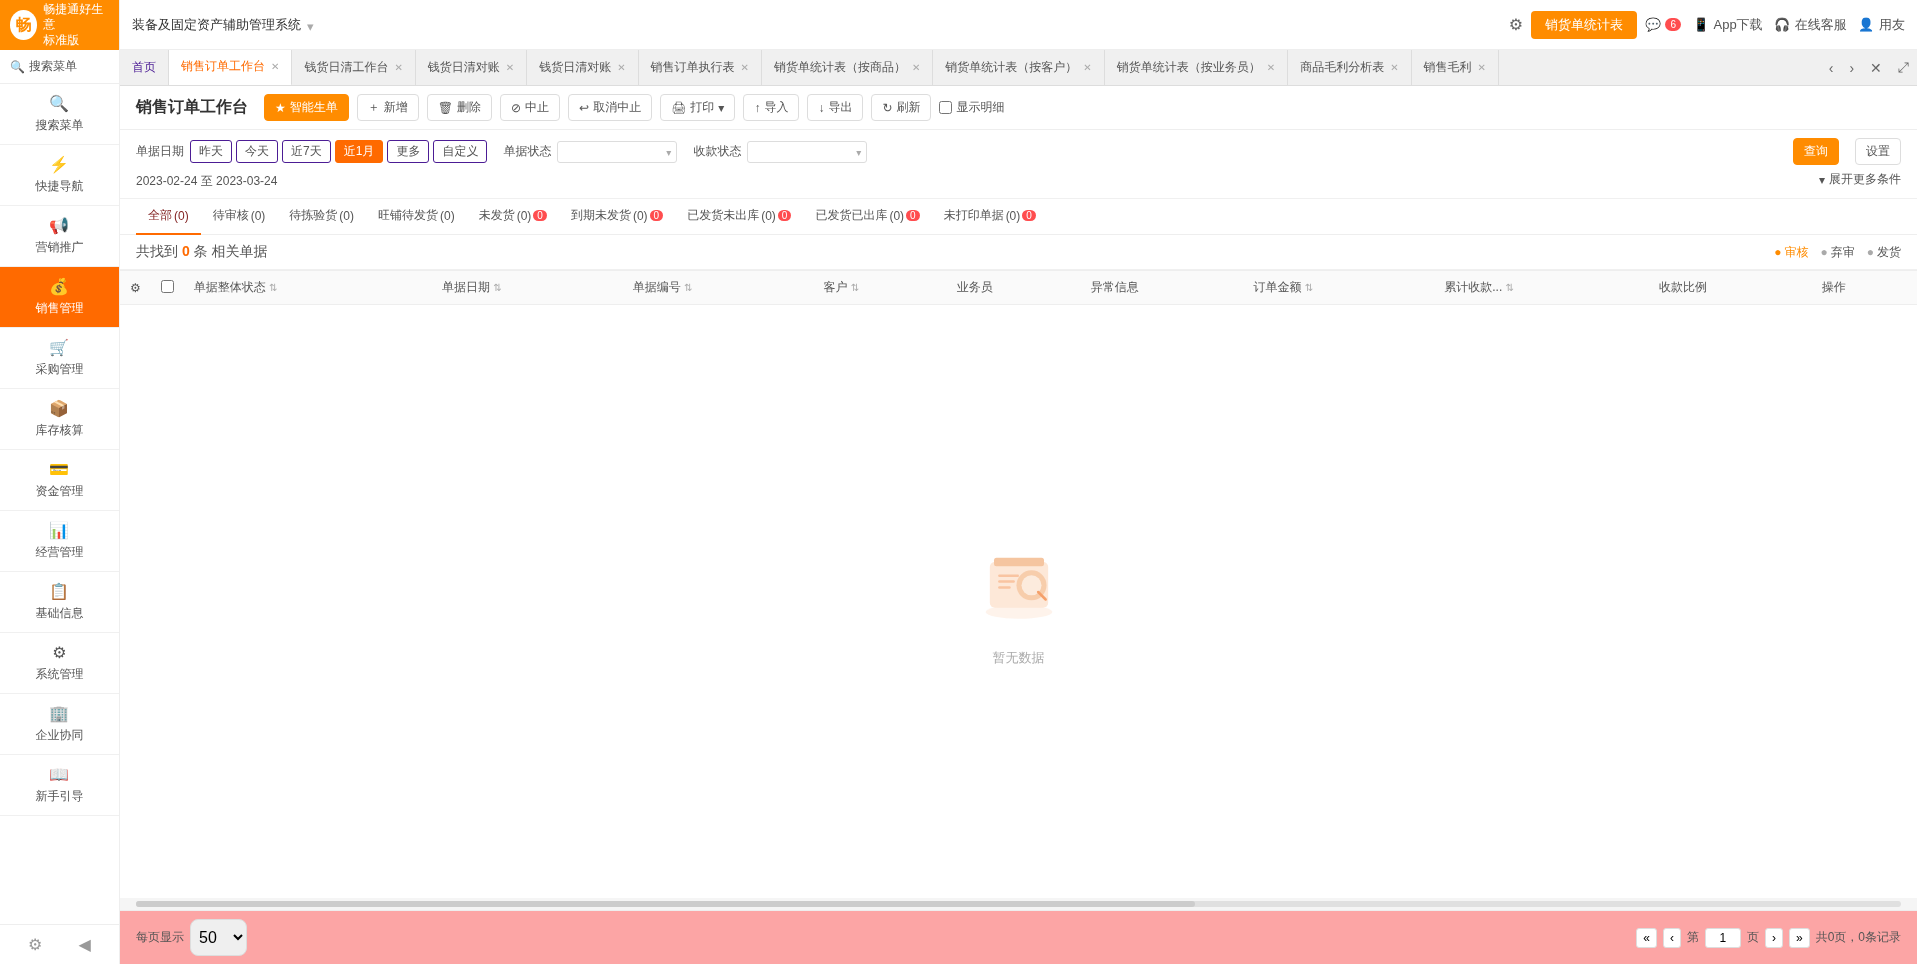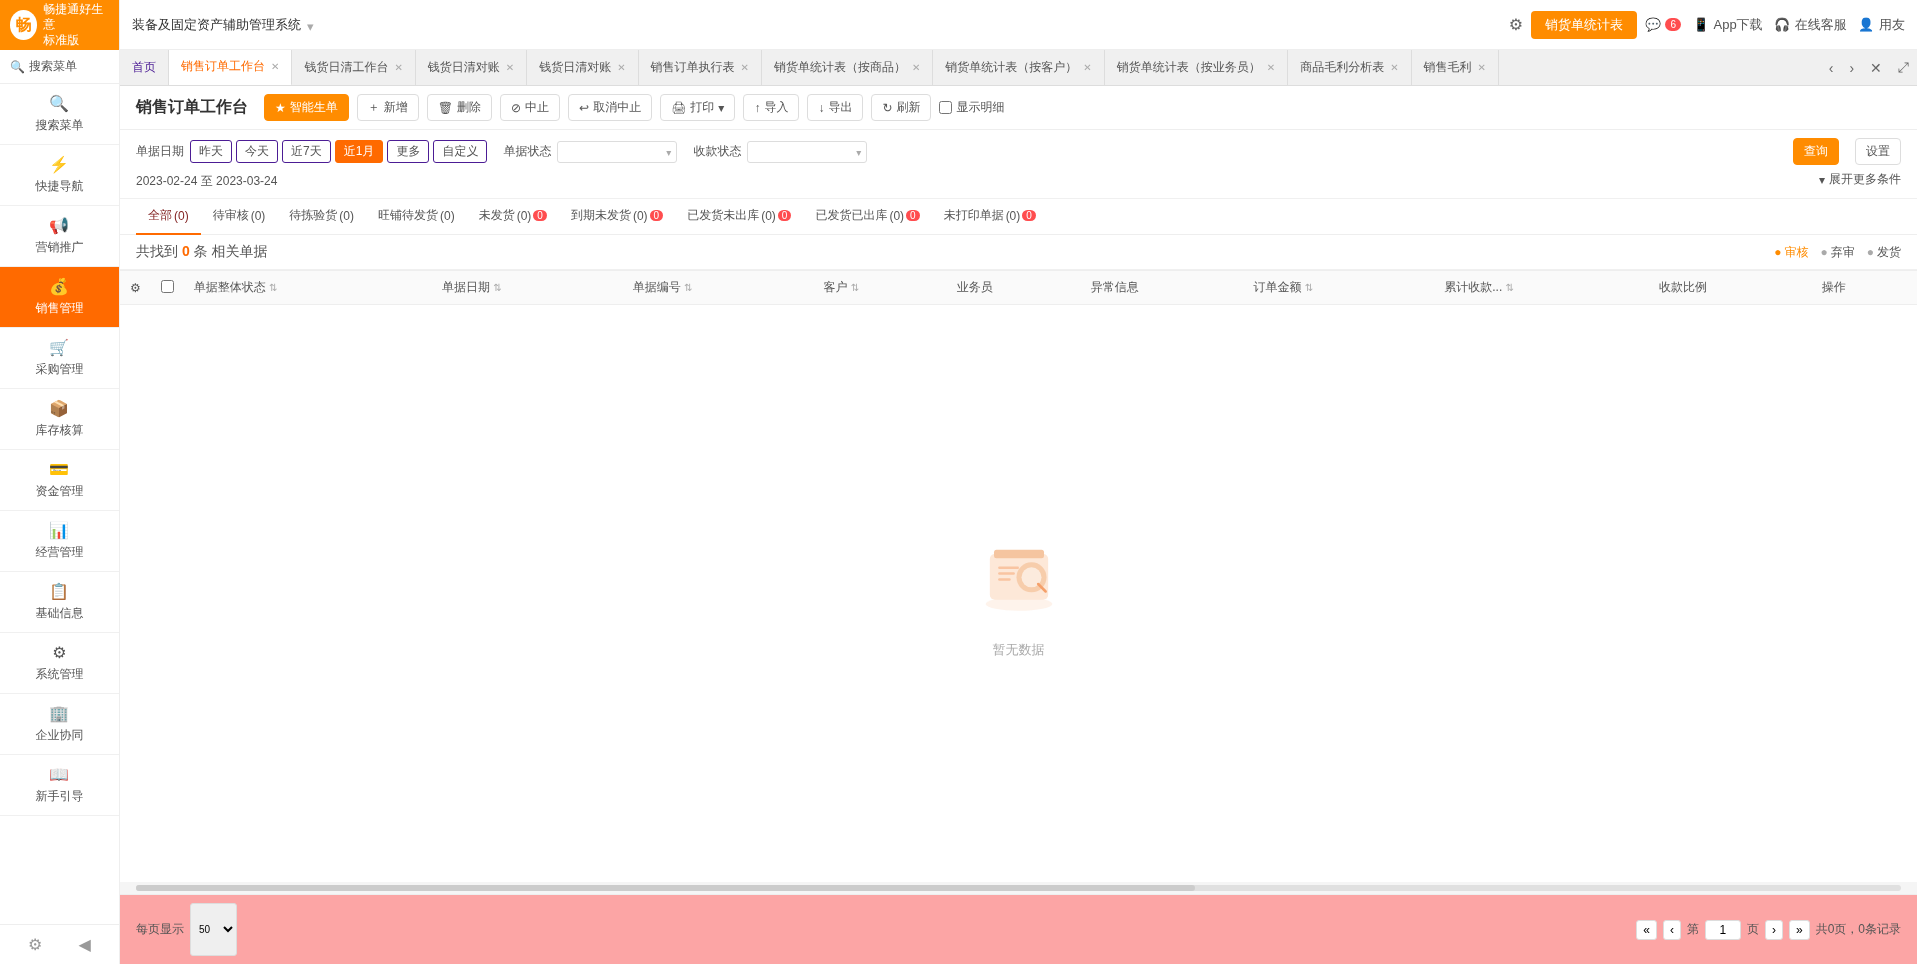--- a/index.html
+++ b/index.html
@@ -279,22 +279,22 @@
     .pagination-bar {
       padding: 8px 16px;
       display: flex;
       align-items: center;
       justify-content: space-between;
       border-top: 1px solid #eee;
       background: #fca5a5;
     }
     .pagination-left { display: flex; align-items: center; gap: 6px; font-size: 12px; color: #555; }
     .page-size-select {
-      border: 1px solid #ddd; border-radius: 3px;
-      padding: 19px 4px; font-size: 10px;
+      border: 1px solid #ddd; border-radius: 8px;
+      padding: 8px 4px; font-size: 16px;
     }
     .pagination-right { display: flex; align-items: center; gap: 6px; font-size: 12px; color: #555; }
     .page-btn { padding: 2px 6px; border: 1px solid #ddd; border-radius: 3px; cursor: pointer; background: #fff; font-size: 12px; }
     .page-input { width: 36px; border: 1px solid #ddd; border-radius: 3px; padding: 2px 4px; text-align: center; font-size: 12px; }
 
     
     .scroll-indicator {
       height: 12px;
       background: #f5f5f5;
       display: flex;

